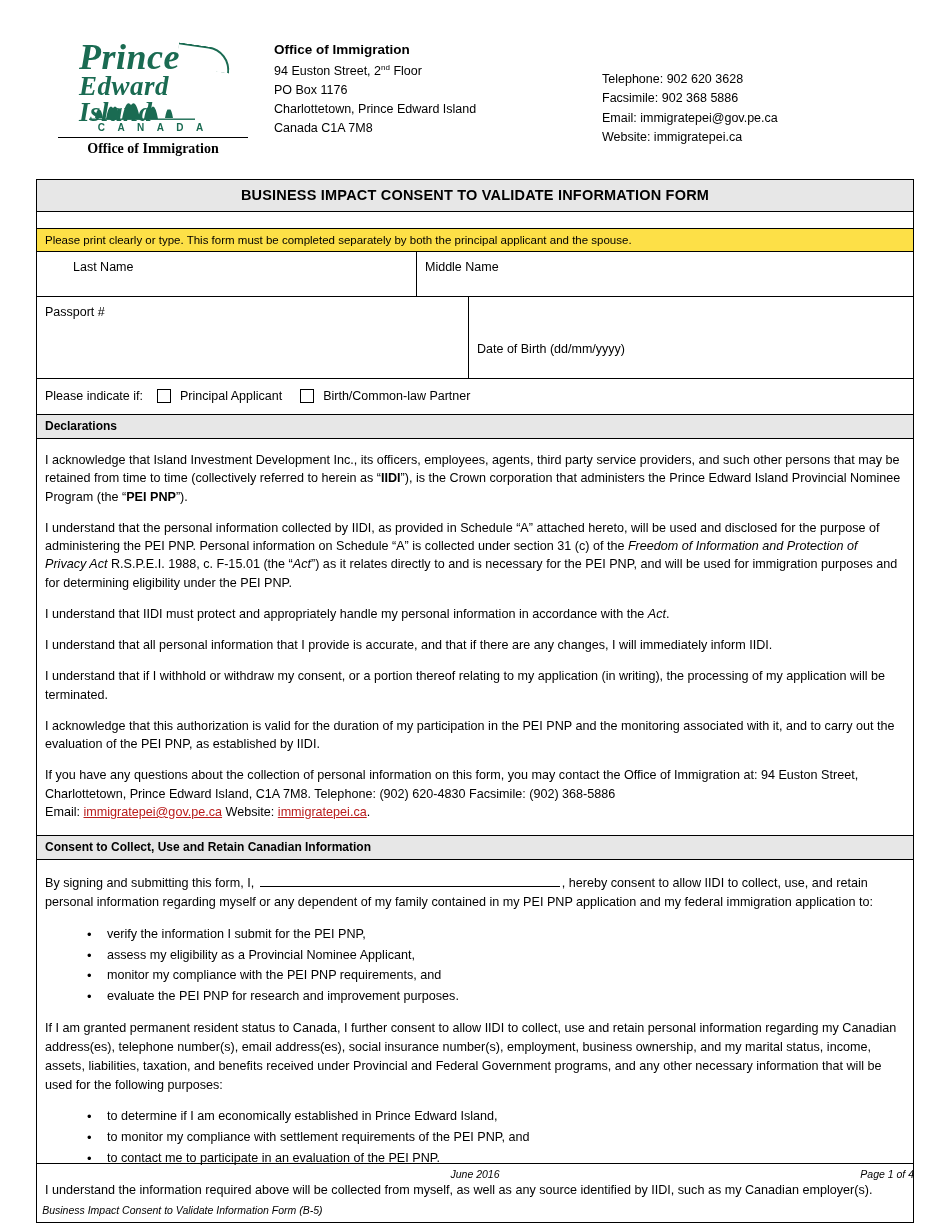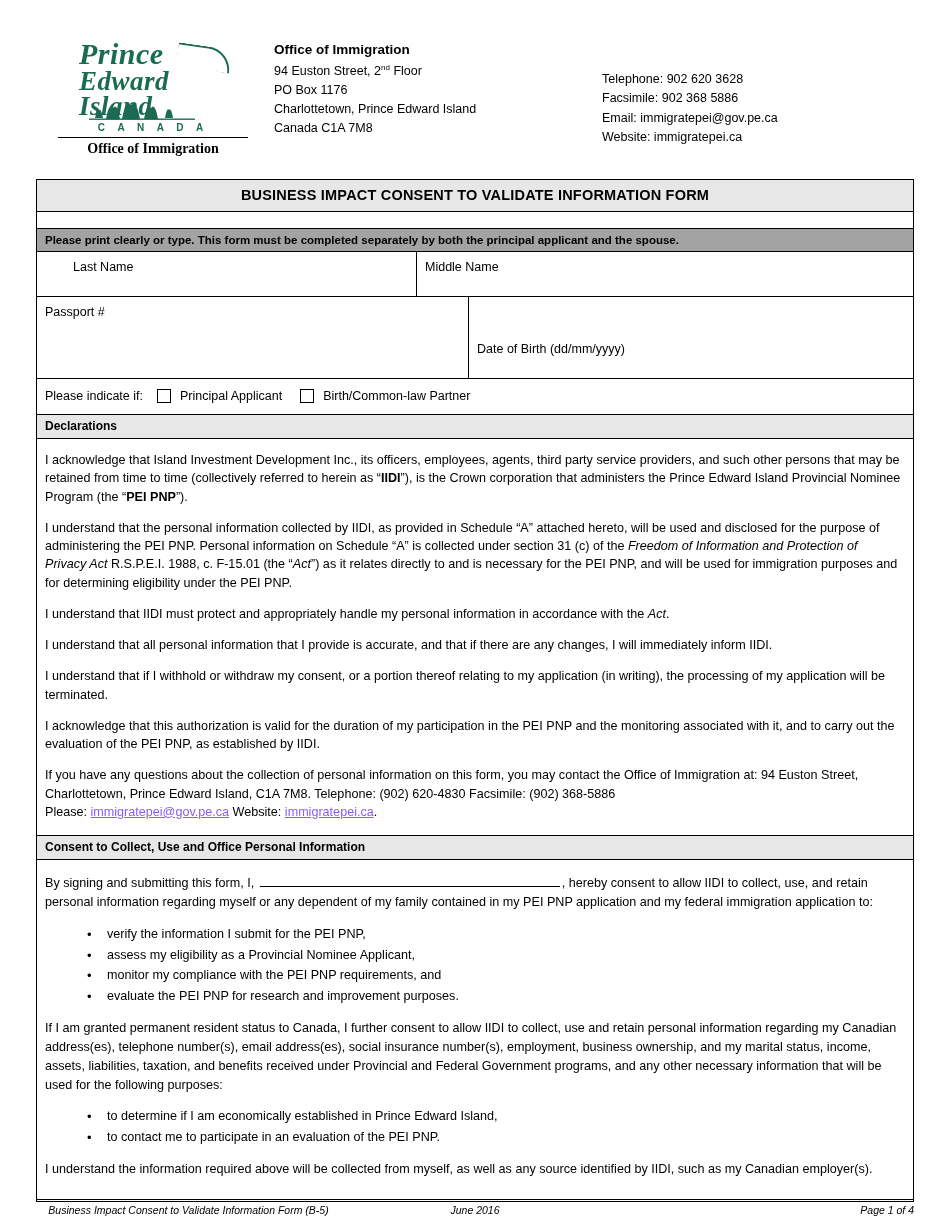--- a/index.html
+++ b/index.html
@@ -42,21 +42,21 @@
   }
   .logo-word {
     font-family: "Liberation Serif", serif;
     font-style: italic;
     font-weight: bold;
     color: #1a6b52;
     line-height: 0.95;
     text-align: left;
     padding-left: 6px;
   }
-  .logo-w1 { font-size: 30px; letter-spacing: .5px;}
+  .logo-w1 { font-size: 36px; letter-spacing: .5px;}
   .logo-w2 { font-size: 27px; letter-spacing: .5px;}
   .logo-w3 { font-size: 27px; letter-spacing: .5px;}
   .logo-canada {
     font-family: "Liberation Sans", sans-serif;
     font-size: 10px;
     letter-spacing: 5px;
     color: #1a6b52;
     font-weight: bold;
     margin-top: 2px;
     text-align: center;
@@ -126,22 +126,22 @@
     border: 1px solid #000;
     border-top: none;
     height: 16px;
     background: #fff;
   }
 
   
   .instr-row {
     border: 1px solid #000;
     border-top: none;
-    background: #a3a3a3;
-    font-weight: bold;
+    background: #fde047;
+    font-weight: normal;
     font-size: 11.5px;
     padding: 5px 8px 5px 8px;
   }
   .names-row {
     display: flex;
     border: 1px solid #000;
     border-top: none;
     padding-left: 28px;
   }
   .cell {
@@ -195,21 +195,21 @@
   }
   .body-box p {
     margin: 0 4px 13px 0;
     font-size: 12.6px;
     line-height: 1.45;
     text-align: left;
   }
   .body-box p:last-child { margin-bottom: 2px; }
   .it { font-style: italic; }
   .bd { font-weight: bold; }
-  .lnk { color: #8b5cf6; text-decoration: underline; }
+  .lnk { color: #b91c1c; text-decoration: underline; }
 
   .consent-box {
     border: 1px solid #000;
     border-top: none;
     padding: 14px 8px 10px 8px;
   }
   .consent-box p {
     margin: 0 0 12px 0;
     font-size: 12.6px;
     line-height: 1.5;
@@ -244,21 +244,21 @@
     position: absolute;
     left: 36px;
     right: 36px;
     bottom: 14px;
     border-top: 1px solid #000;
     padding-top: 4px;
     display: flex;
     font-size: 10.5px;
     font-style: italic;
   }
-  .footer .f1 { flex: 1; text-align: right; }
+  .footer .f1 { flex: 1; text-align: center; margin-top: 36px; }
   .footer .f2 { flex: 1; text-align: center; }
   .footer .f3 { flex: 1; text-align: right; }
 </style>
 </head>
 <body>
 
 <div class="page">
 
   <div class="header">
 
@@ -329,38 +329,39 @@
 
     <p>I understand that IIDI must protect and appropriately handle my personal information in accordance with the <span class="it">Act</span>.</p>
 
     <p>I understand that all personal information that I provide is accurate, and that if there are any changes, I will immediately inform IIDI.</p>
 
     <p>I understand that if I withhold or withdraw my consent, or a portion thereof relating to my application (in writing), the processing of my application will be terminated.</p>
 
     <p>I acknowledge that this authorization is valid for the duration of my participation in the PEI PNP and the monitoring associated with it, and to carry out the evaluation of the PEI PNP, as established by IIDI.</p>
 
     <p><span>If you have any questions about the collection of personal information on this form, you may contact the Office of Immigration at: 94 Euston Street, Charlottetown, Prince Edward Island, C1A 7M8. Telephone: (902) 620-4830 Facsimile: (902) 368-5886</span><br>
-      <span>Please: </span><span class="lnk">immigratepei@gov.pe.ca</span><span>  Website: </span><span class="lnk">immigratepei.ca</span><span>.</span></p>
-  </div>
-
-  <div class="section-head">Consent to Collect, Use and Office Personal Information</div>
+      <span>Email: </span><span class="lnk">immigratepei@gov.pe.ca</span><span>  Website: </span><span class="lnk">immigratepei.ca</span><span>.</span></p>
+  </div>
+
+  <div class="section-head">Consent to Collect, Use and Retain Canadian Information</div>
   <div class="consent-box">
     <p><span>By signing and submitting this form, I, </span><span class="blank-line"></span><span>, hereby consent to allow IIDI to collect, use, and retain personal information regarding myself or any dependent of my family contained in my PEI PNP application and my federal immigration application to:</span></p>
 
     <ul class="bullets">
       <li>verify the information I submit for the PEI PNP,</li>
       <li>assess my eligibility as a Provincial Nominee Applicant,</li>
       <li>monitor my compliance with the PEI PNP requirements, and</li>
       <li>evaluate the PEI PNP for research and improvement purposes.</li>
     </ul>
 
     <p>If I am granted permanent resident status to Canada, I further consent to allow IIDI to collect, use and retain personal information regarding my Canadian address(es), telephone number(s), email address(es), social insurance number(s), employment, business ownership, and my marital status, income, assets, liabilities, taxation, and benefits received under Provincial and Federal Government programs, and any other necessary information that will be used for the following purposes:</p>
 
     <ul class="bullets">
       <li>to determine if I am economically established in Prince Edward Island,</li>
+      <li>to monitor my compliance with settlement requirements of the PEI PNP, and</li>
       <li>to contact me to participate in an evaluation of the PEI PNP.</li>
     </ul>
 
     <p>I understand the information required above will be collected from myself, as well as any source identified by IIDI, such as my Canadian employer(s).</p>
   </div>
 
   <div class="footer">
     <div class="f1">Business Impact Consent to Validate Information Form (B-5)</div>
     <div class="f2">June 2016</div>
     <div class="f3">Page 1 of 4</div>

